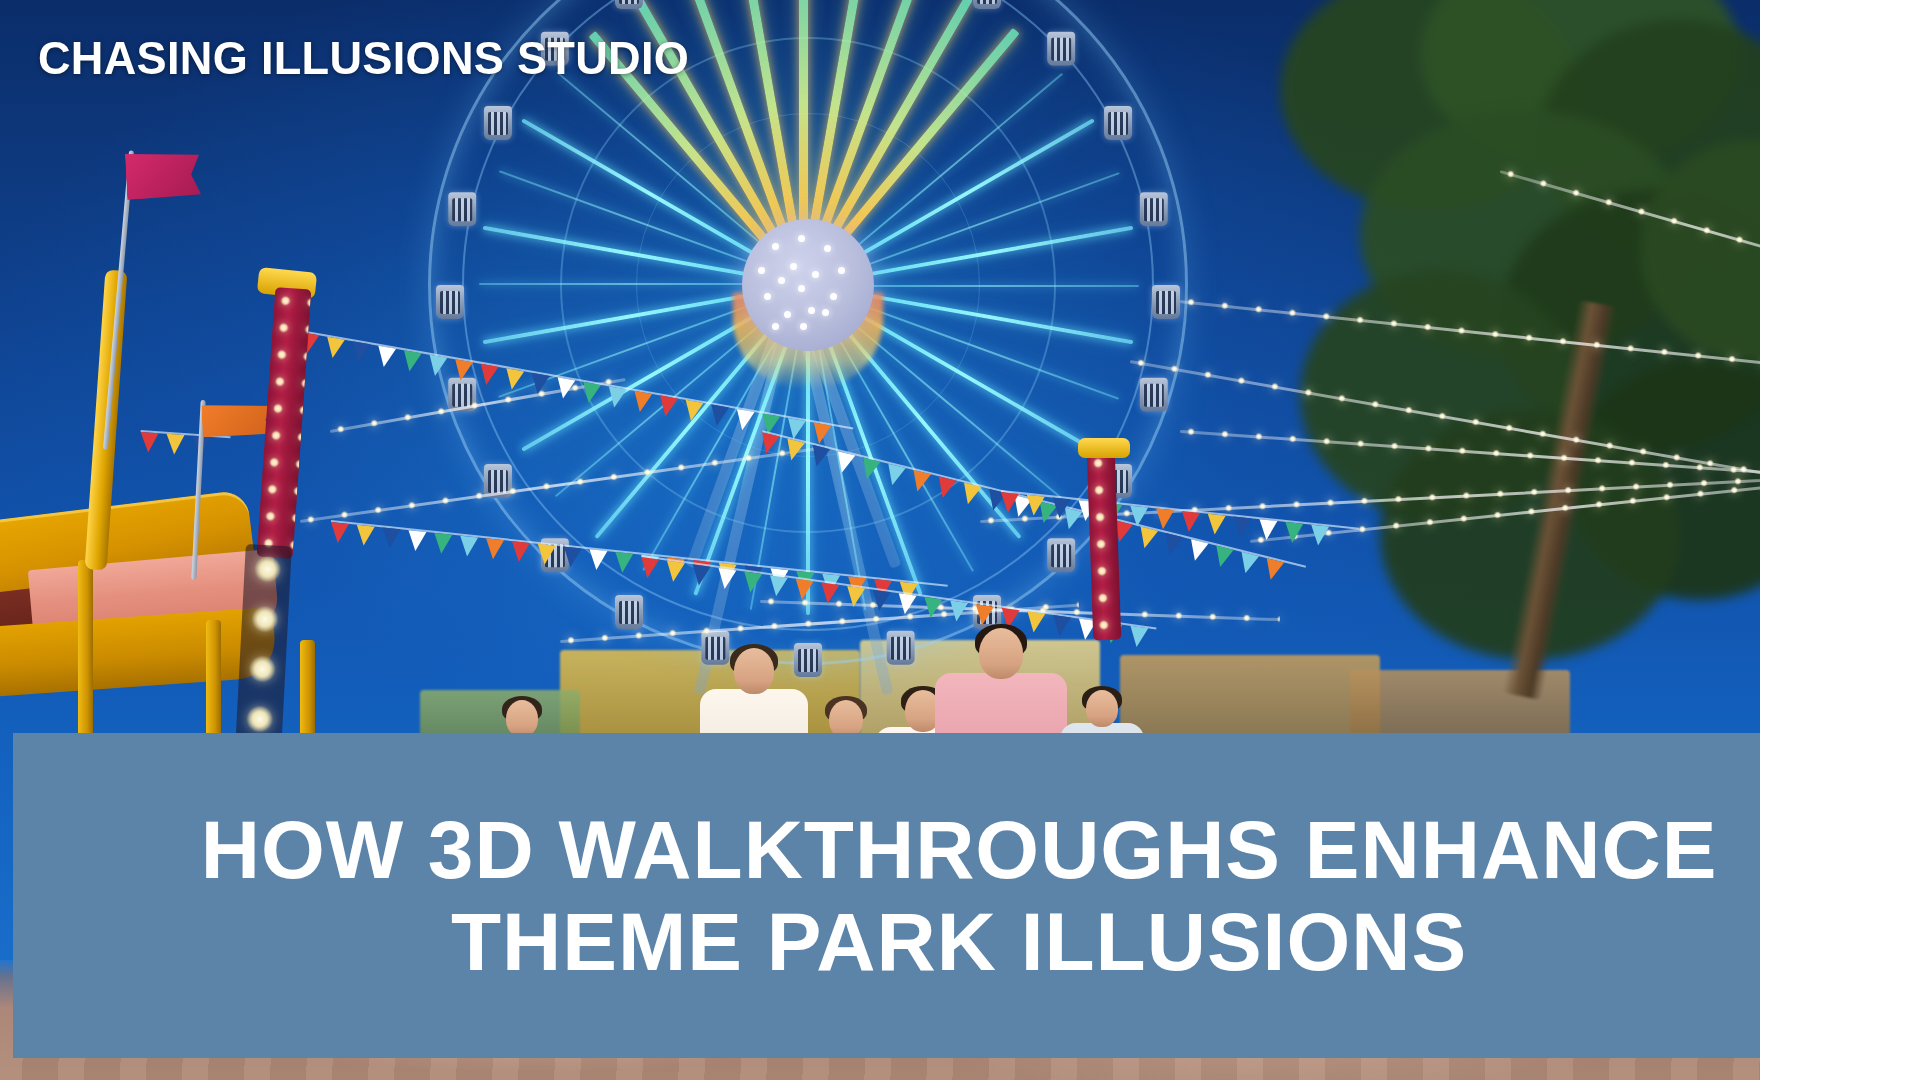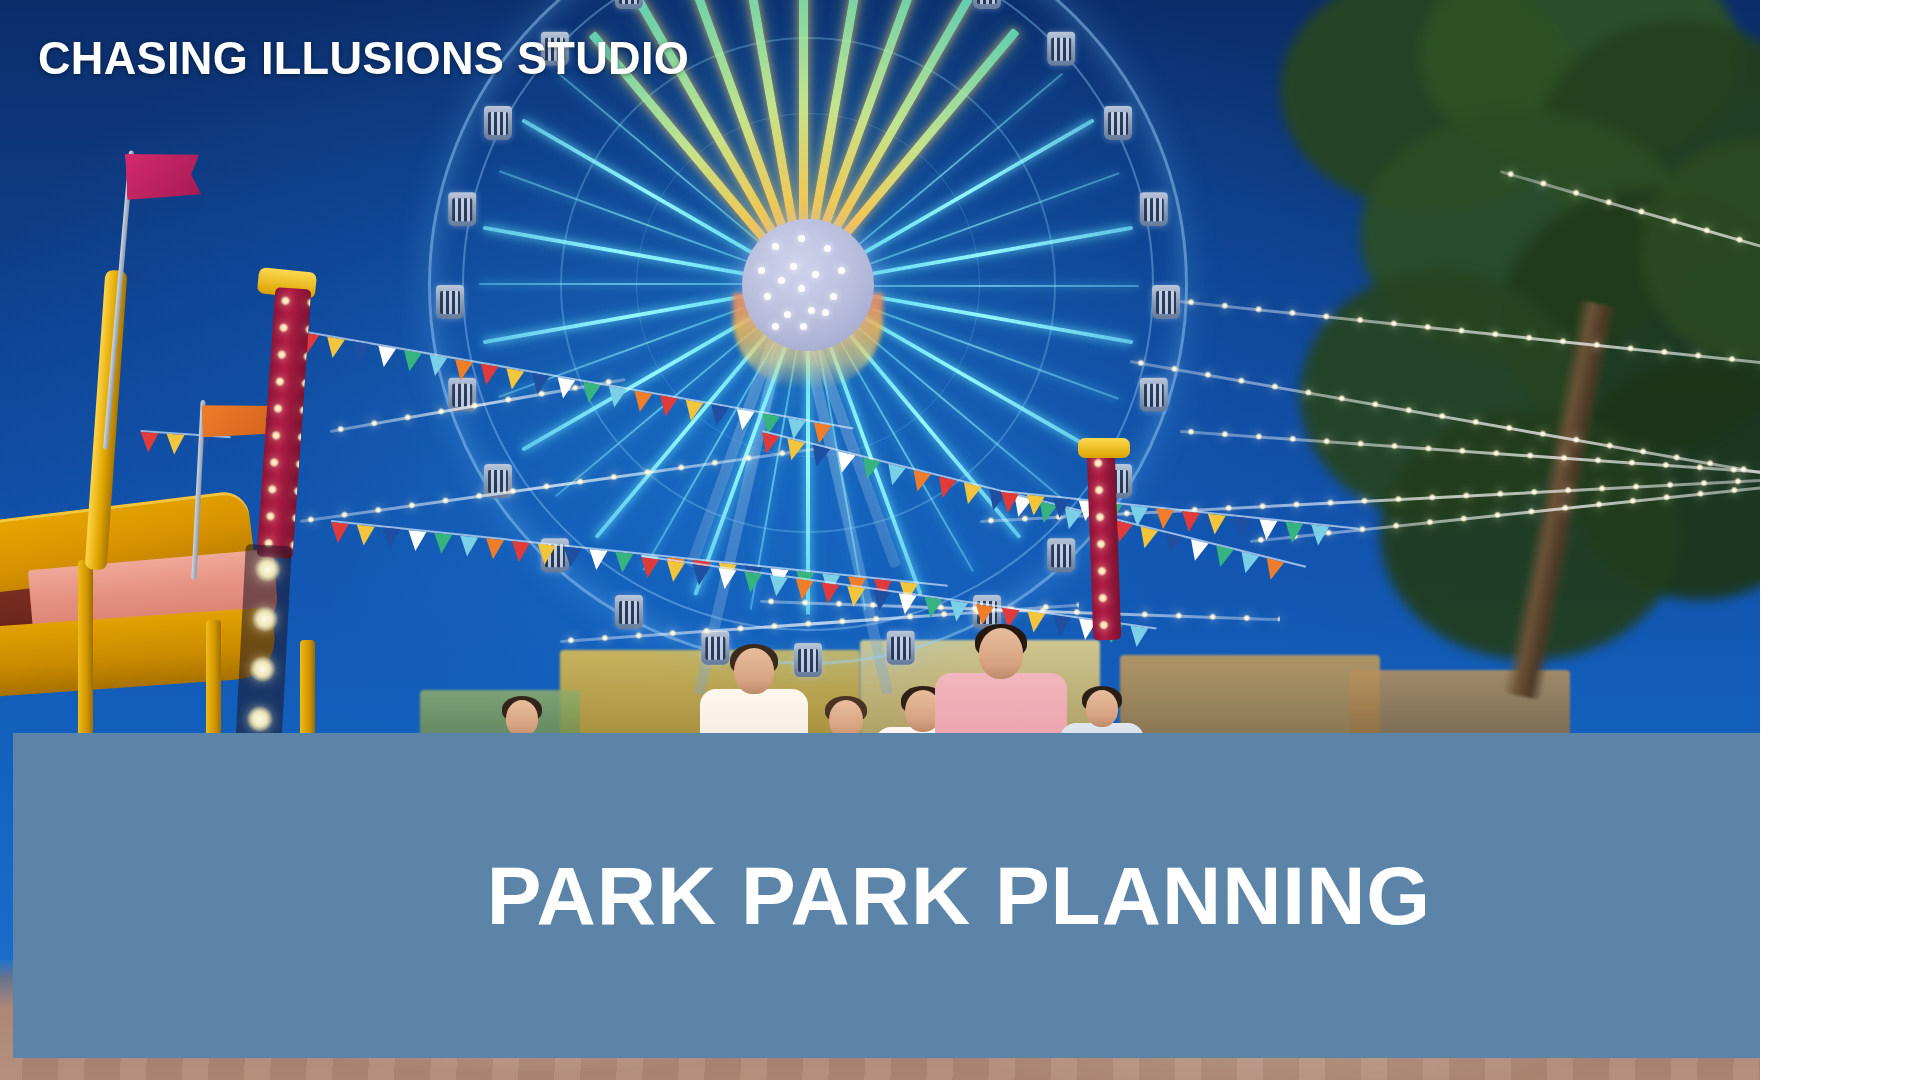--- a/index.html
+++ b/index.html
@@ -722,16 +722,17 @@
         <path d="M59 92 L59 126"></path>
         <path d="M22 136 Q59 110 96 136"></path>
         <path d="M84 56 A28 28 0 1 0 86 94"></path>
       </g>
       <circle cx="59" cy="76" r="17" fill="#F58220"></circle>
       <circle cx="59" cy="76" r="9" fill="#FFFFFF"></circle>
     </svg>
   </div>
 
   <div class="banner">
-    <div class="banner-line l2">PARK PARK PLANNING</div>
+    <div class="banner-line l1">HOW 3D WALKTHROUGHS ENHANCE</div>
+    <div class="banner-line l2">THEME PARK ILLUSIONS</div>
   </div>
 
 </div>
 
 </body></html>

